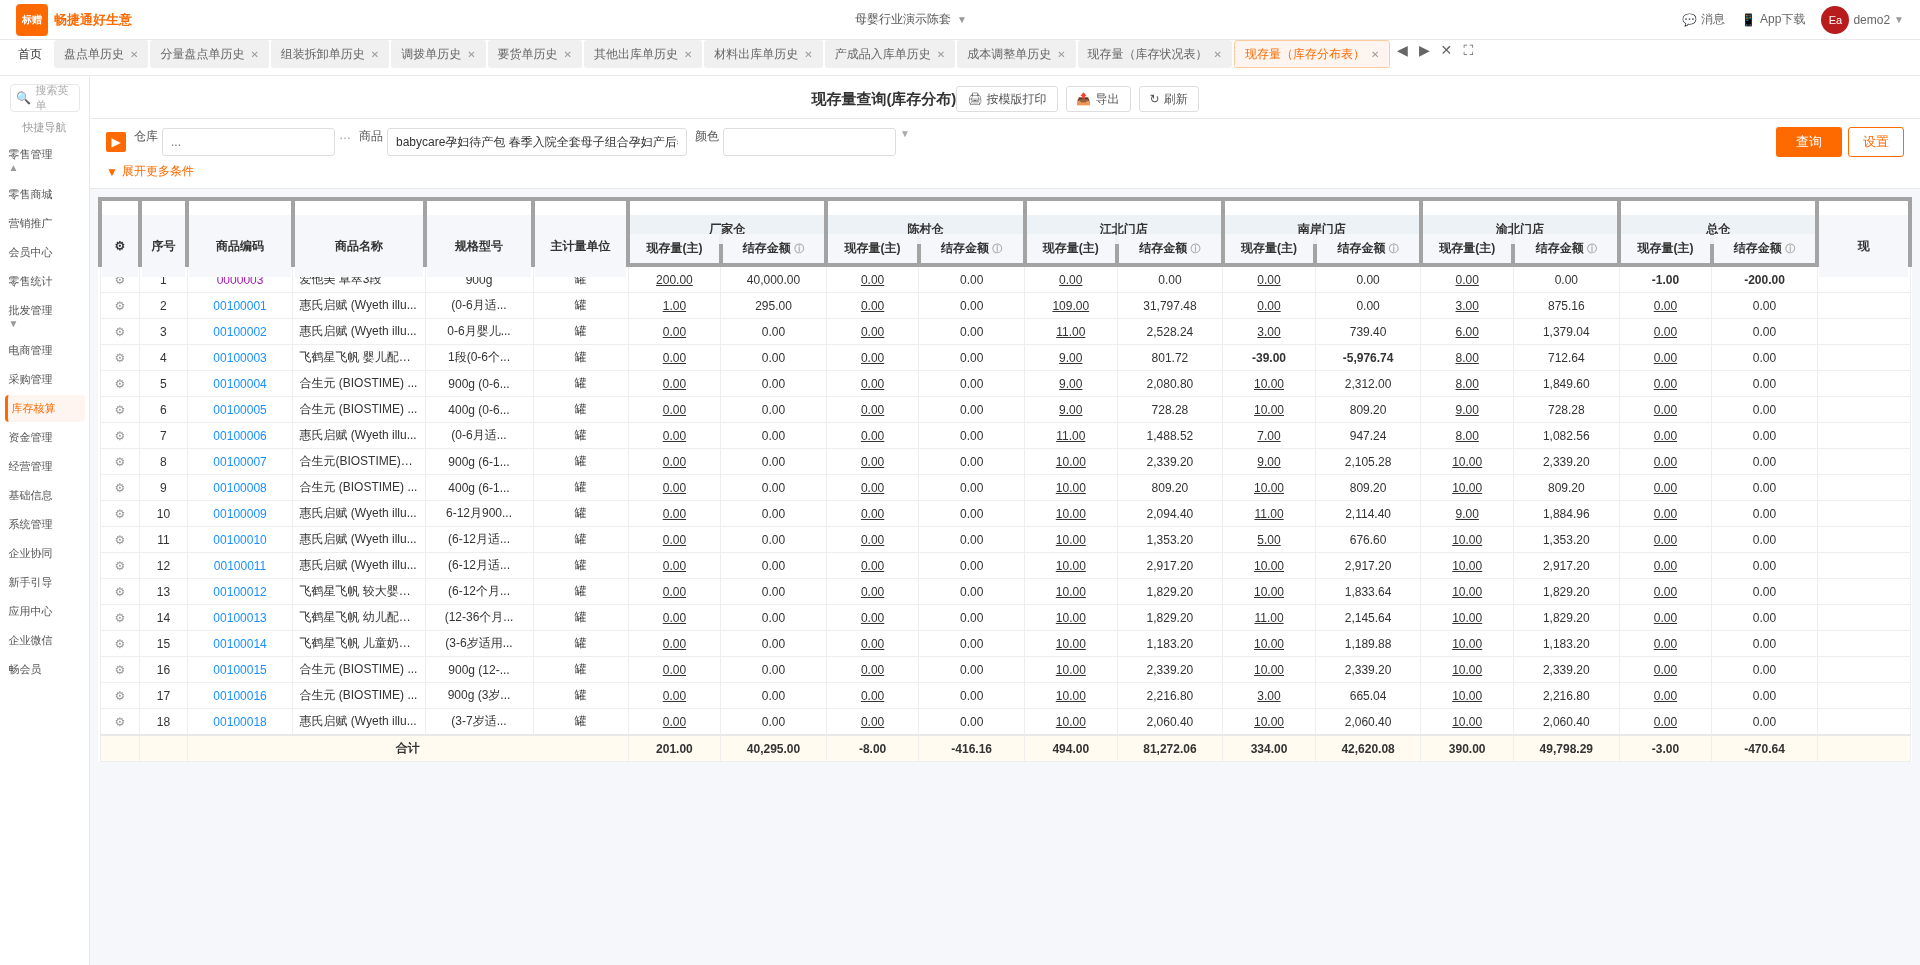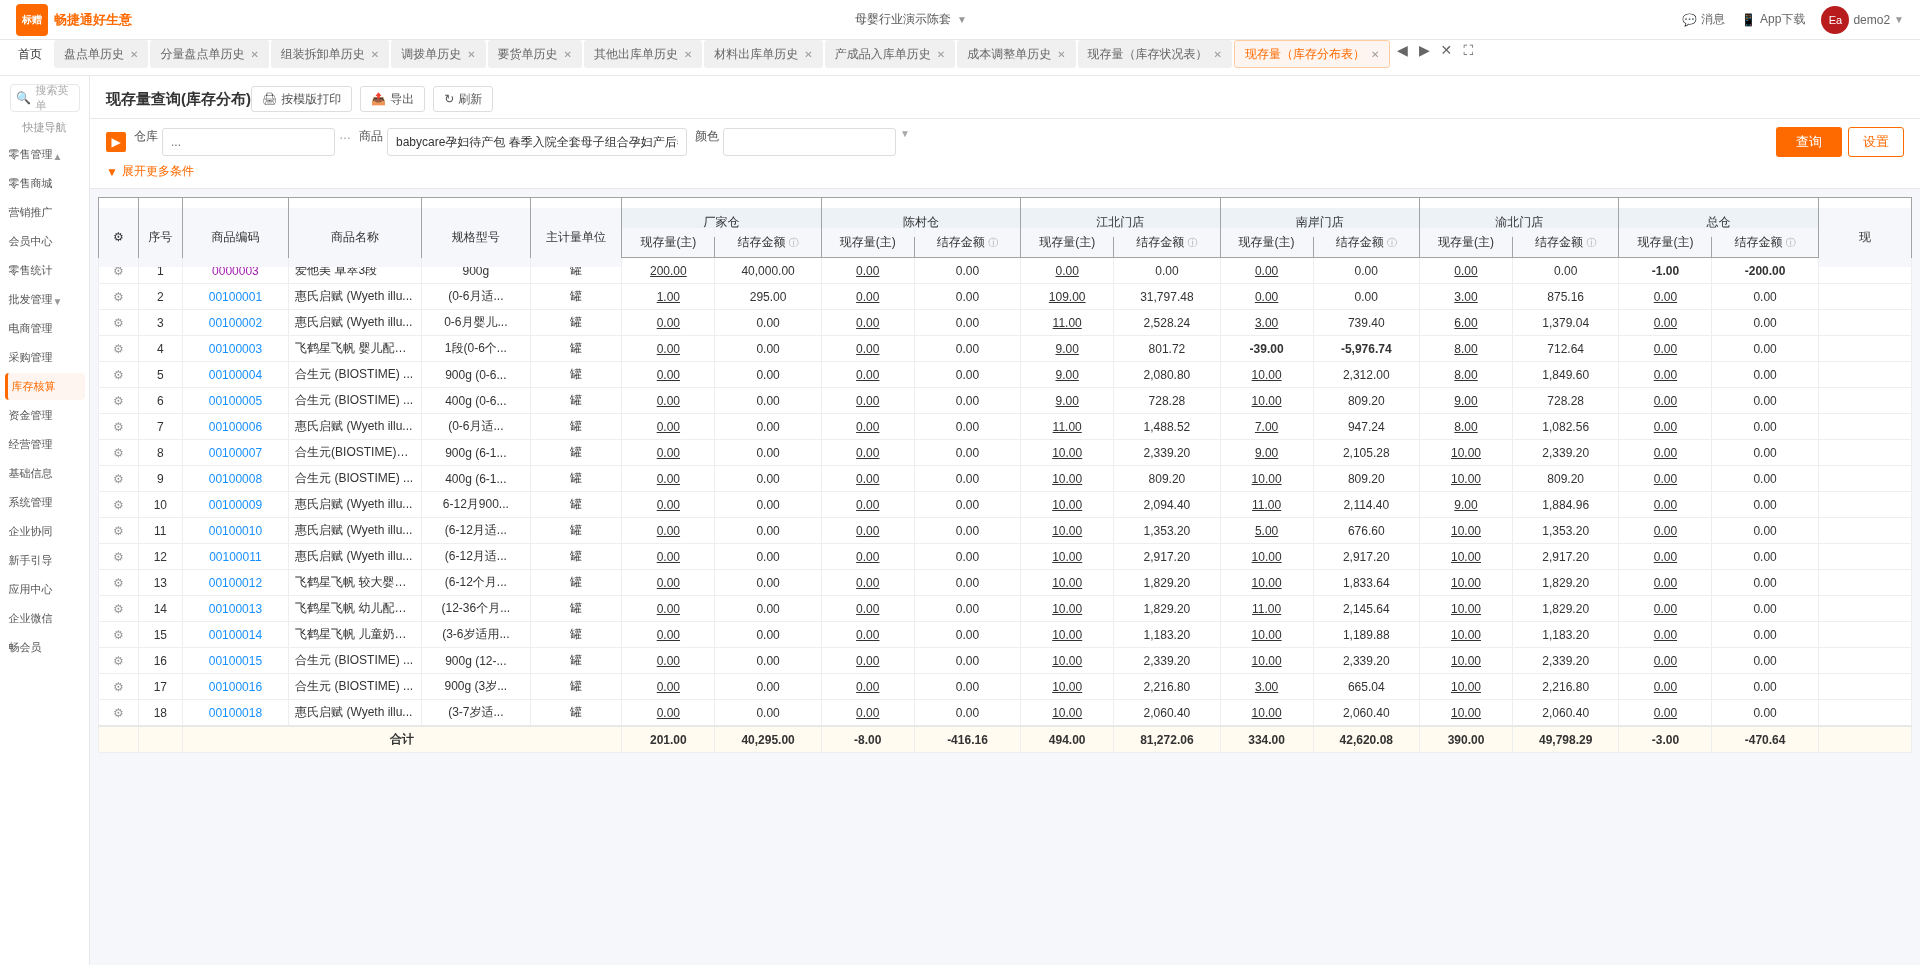--- a/index.html
+++ b/index.html
@@ -21,50 +21,50 @@
     .tab.active { background: #fff5f0; color: #ff6a00; border: 1px solid #ffcca0; }
     .tab-close { font-size: 10px; color: #999; margin-left: 2px; }
     .tab-nav-btn { width: 20px; height: 20px; display: flex; align-items: center; justify-content: center; cursor: pointer; color: #666; font-size: 14px; }
 
     
     .layout { display: flex; height: calc(965px - 76px); }
 
     
     .sidebar { width: 90px; background: #fff; border-right: 1px solid #e8e8e8; display: flex; flex-direction: column; align-items: center; padding-top: 8px; overflow-y: auto; }
     .sidebar-search { width: 70px; height: 28px; border: 1px solid #e8e8e8; border-radius: 4px; display: flex; align-items: center; padding: 0 6px; gap: 4px; margin-bottom: 8px; cursor: pointer; }
-    .sidebar-item { width: 80px; padding: 6px 4px; display: flex; align-items: flex-end; cursor: pointer; border-radius: 4px; margin-bottom: 2px; font-size: 11px; color: #555; }
+    .sidebar-item { width: 80px; padding: 6px 4px; display: flex; flex-direction: column; align-items: flex-start; cursor: pointer; border-radius: 4px; margin-bottom: 2px; font-size: 11px; color: #555; }
     .sidebar-item.active { background: #fff5f0; color: #ff6a00; border-left: 3px solid #ff6a00; }
     .sidebar-arrow { font-size: 10px; color: #999; }
 
     
     .main { flex: 1; overflow: hidden; display: flex; flex-direction: column; background: #f5f7fa; }
 
     
-    .page-header { background: #fff; padding: 10px 16px 6px; border-bottom: 1px solid #e8e8e8; display: flex; align-items: center; justify-content: flex-start; }
+    .page-header { background: #fff; padding: 10px 16px 6px; border-bottom: 1px solid #e8e8e8; display: flex; align-items: center; justify-content: center; }
     .page-title { font-size: 15px; font-weight: bold; color: #333; }
     .page-actions { display: flex; gap: 8px; }
     .btn-action { height: 26px; padding: 0 10px; border: 1px solid #ddd; border-radius: 3px; background: #fff; cursor: pointer; font-size: 12px; display: flex; align-items: center; gap: 4px; color: #555; }
 
     
     .filter-bar { background: #fff; padding: 8px 16px; border-bottom: 1px solid #e8e8e8; }
     .filter-row { display: flex; align-items: center; gap: 8px; flex-wrap: wrap; }
     .filter-item { display: flex; align-items: flex-start; gap: 4px; }
     .filter-label { font-size: 12px; color: #555; white-space: nowrap; }
     .filter-input { height: 28px; border: 1px solid #ddd; border-radius: 3px; padding: 0 8px; font-size: 12px; color: #333; min-width: 80px; }
     .filter-input-long { min-width: 300px; }
     .filter-dots { color: #999; }
     .filter-expand { display: flex; align-items: center; gap: 4px; color: #ff6a00; cursor: pointer; font-size: 12px; margin-top: 6px; }
     .btn-query { height: 30px; padding: 0 20px; background: #ff6a00; color: #fff; border: none; border-radius: 3px; cursor: pointer; font-size: 13px; }
     .btn-setting { height: 30px; padding: 0 14px; background: #fff; border: 1px solid #ff6a00; color: #ff6a00; border-radius: 3px; cursor: pointer; font-size: 13px; }
     .expand-btn { width: 20px; height: 20px; background: #ff6a00; color: #fff; border-radius: 2px; display: flex; align-items: center; justify-content: center; cursor: pointer; font-size: 12px; }
 
     
     .table-area { flex: 1; overflow: auto; padding: 8px; }
     .data-table { width: 100%; border-collapse: collapse; background: #fff; font-size: 12px; }
-    .data-table th { background: #f5f7fa; border: 1px solid #a3a3a3; padding: 6px 4px; text-align: center; white-space: nowrap; font-weight: 400; color: #333; position: sticky; top: 10px; z-index: 2; }
+    .data-table th { background: #f5f7fa; border: 4px solid #a3a3a3; padding: 6px 4px; text-align: center; white-space: nowrap; font-weight: 700; color: #333; position: sticky; top: 16px; z-index: 2; }
     .data-table th.group-header { background: #edf2f7; }
     .data-table td { border: 1px solid #eee; padding: 4px 6px; text-align: center; white-space: nowrap; color: #333; }
     .data-table tr.summary-row td { background: #fffbf0; font-weight: bold; border-top: 2px solid #e8e8e8; }
     .data-table tr:last-child td { position: sticky; bottom: 8px; z-index: 1; }
     .val-link { color: #1890ff; text-decoration: underline; cursor: pointer; }
     .val-neg { color: #ff4d4f; font-weight: bold; }
     .info-icon { color: #aaa; font-size: 10px; cursor: pointer; }
     .col-no { width: 30px; }
     .col-code { width: 80px; }
     .col-name { width: 100px; }

